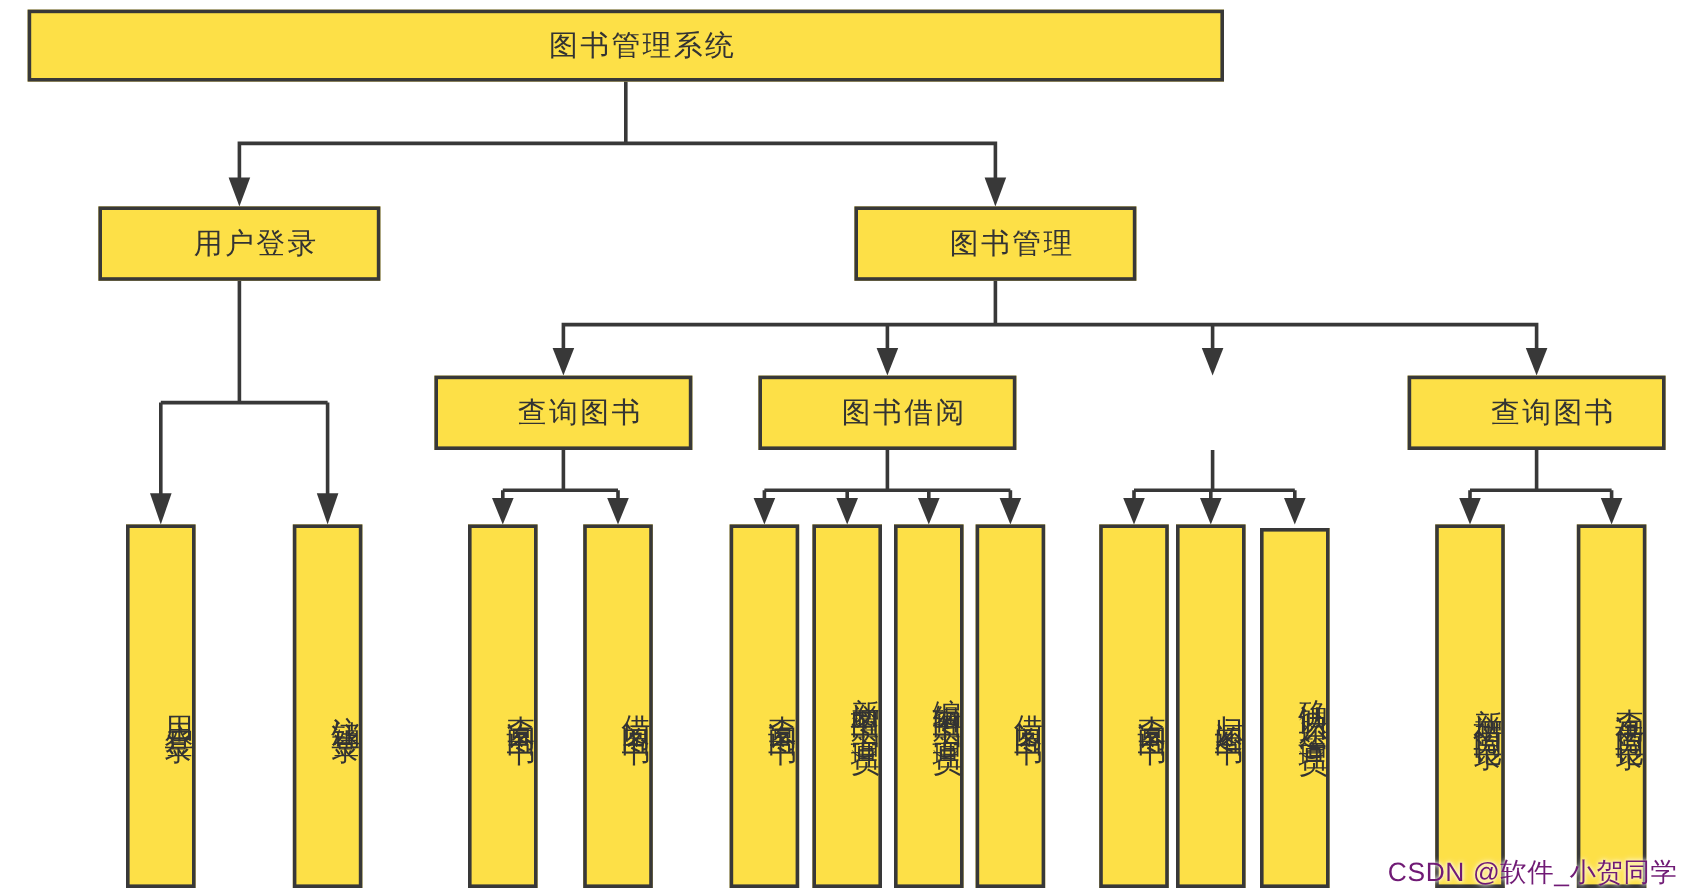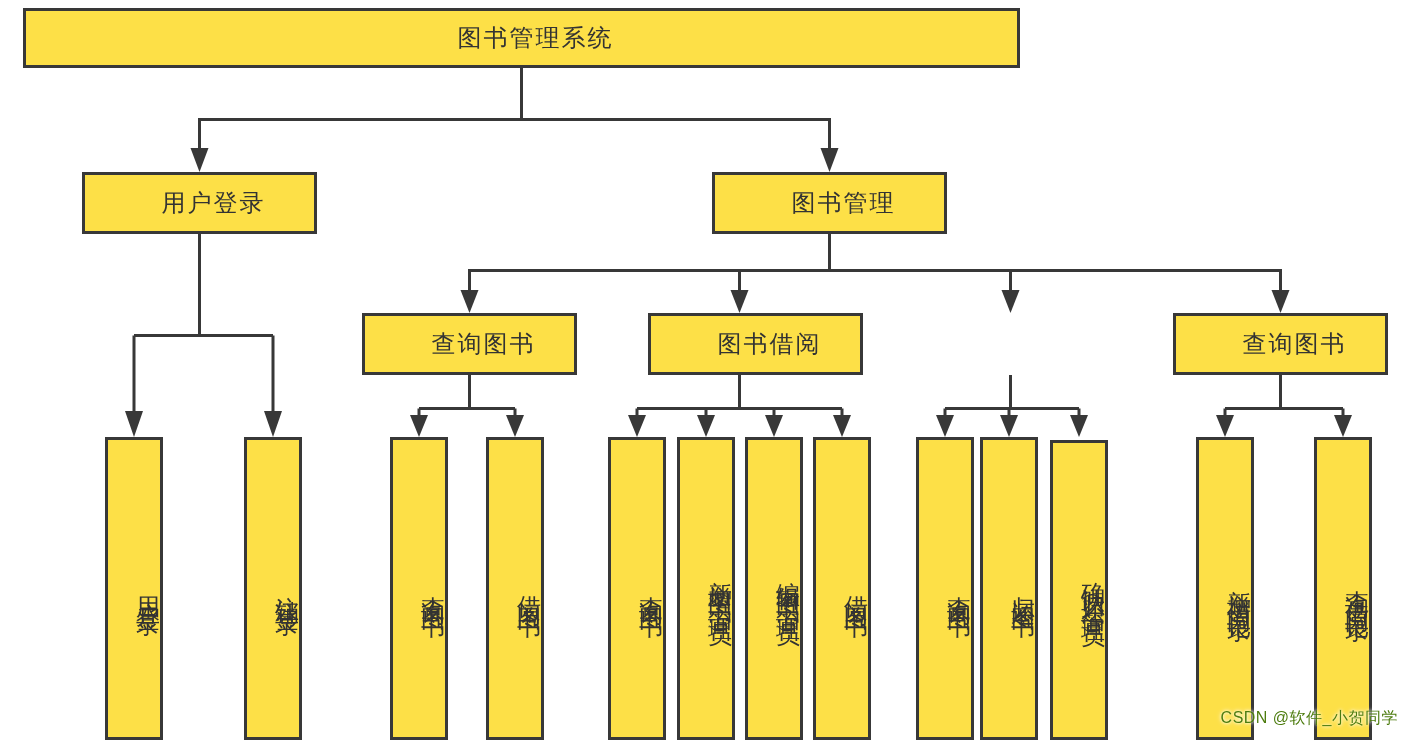--- a/index.html
+++ b/index.html
@@ -33,24 +33,24 @@
     writing-mode:vertical-rl;
     text-orientation:mixed;
     font-size:24px;
     letter-spacing:6px;
     line-height:1;
     color:#333333;
   }
   .watermark{
     position:absolute;
     right:7px;
-    bottom:18px;
-    font-size:16px;
+    bottom:5px;
+    font-size:22px;
     letter-spacing:0.5px;
-    color:#4d7c0f;
+    color:#701a75;
     text-shadow:0 0 3px #ffffff,0 0 5px #ffffff;
     z-index:5;
     white-space:nowrap;
   }
 </style>
 </head>
 <body>
 
 <div class="canvas">
 
@@ -132,21 +132,21 @@
   <div class="box" style="left:82px;top:172px;width:235px;height:62px;">
     <span class="h-label">用户登录</span>
   </div>
   <div class="box" style="left:712px;top:172px;width:235px;height:62px;">
     <span class="h-label">图书管理</span>
   </div>
 
   <div class="box" style="left:362px;top:313px;width:215px;height:62px;">
     <span class="h-label">查询图书</span>
   </div>
-  <div class="box" style="left:648px;top:313px;width:215px;height:62px;justify-content:center;">
+  <div class="box" style="left:632px;top:313px;width:215px;height:62px;justify-content:center;">
     <span class="h-label">图书借阅</span>
   </div>
   <div class="box" style="left:1173px;top:313px;width:215px;height:62px;">
     <span class="h-label">查询图书</span>
   </div>
 
   <div class="box leaf" style="left:105px;top:437px;width:58px;height:303px;">
     <span>用户登录</span>
   </div>
   <div class="box leaf" style="left:244px;top:437px;width:58px;height:303px;">

